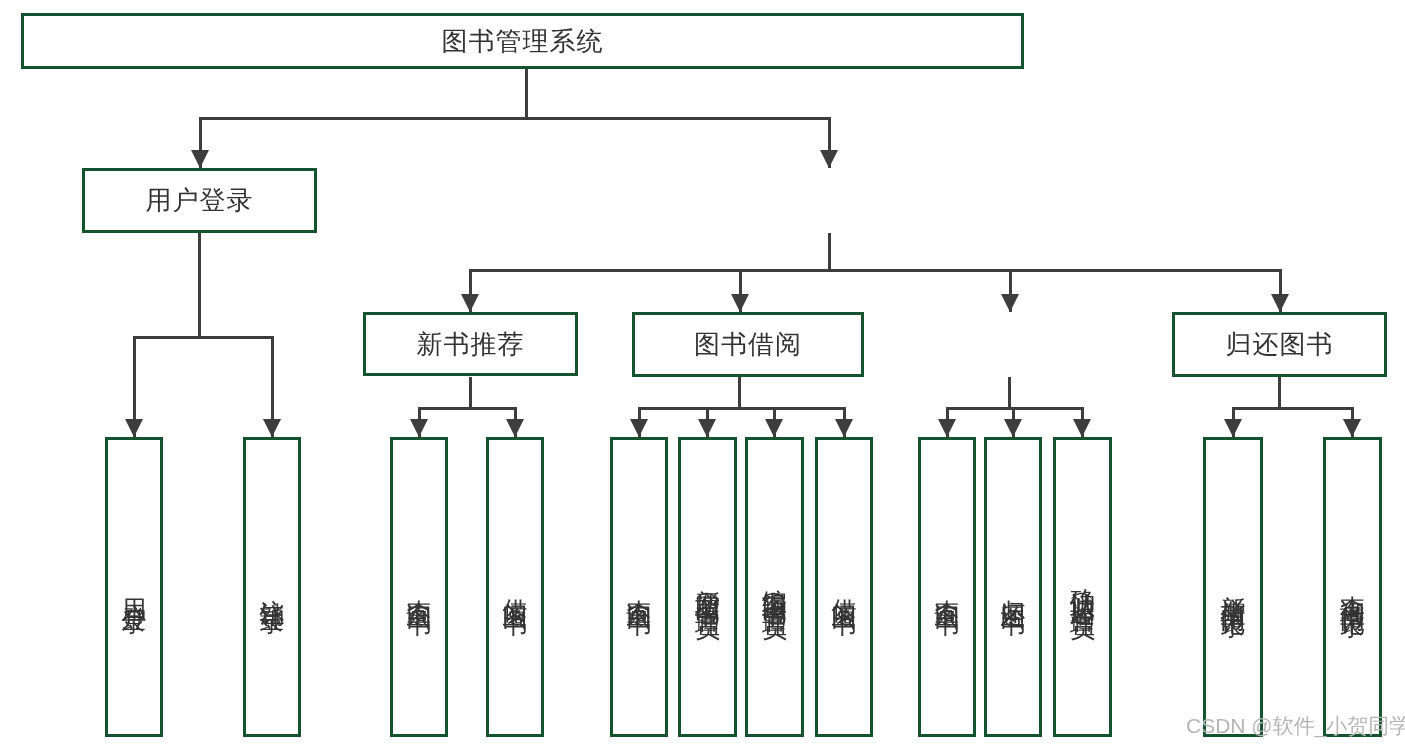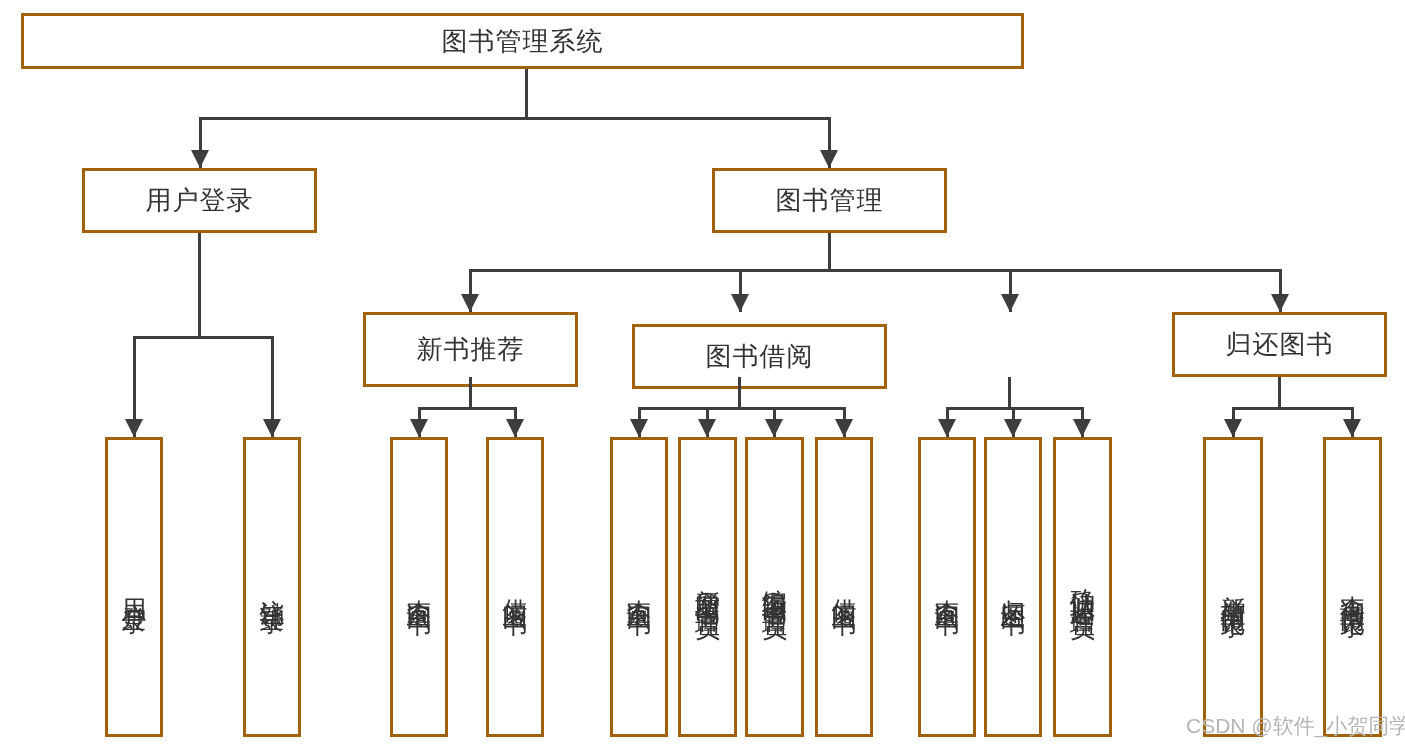--- a/index.html
+++ b/index.html
@@ -3,21 +3,21 @@
 <meta charset="utf-8">
 <style>
   html,body { margin:0; padding:0; background:#ffffff; }
   #stage {
     position:relative; width:1405px; height:747px; overflow:hidden;
     background:#ffffff;
     font-family:"Liberation Sans", sans-serif;
   }
   .box {
     position:absolute; box-sizing:border-box;
-    border:3px solid #a16207; background:#ffffff;
+    border:3px solid #14532d; background:#ffffff;
     display:flex; align-items:center; justify-content:center;
   }
   .hbox .lbl {
     font-size:26px; color:#333333; white-space:nowrap;
     letter-spacing:1px;
   }
   .vbox .lbl {
     writing-mode:vertical-rl; text-orientation:mixed;
     font-size:25px; letter-spacing:4px; color:#333333;
     line-height:1;
@@ -48,46 +48,43 @@
   <div class="vl" style="left:525px;top:69px;height:49px"></div>
   <div class="hl" style="left:199px;top:117px;width:632px"></div>
   <div class="vl" style="left:199px;top:117px;height:51px"></div>
   <div class="vl" style="left:828px;top:117px;height:51px"></div>
   <div class="ah" style="left:191px;top:150px"></div>
   <div class="ah" style="left:820px;top:150px"></div>
 
   <div class="box hbox" style="left:82px;top:168px;width:235px;height:65px">
     <span class="lbl">用户登录</span>
   </div>
-  <div class="box hbox" style="left:712px;top:168px;width:235px;height:65px">
-    <span class="lbl">图书管理</span>
-  </div>
 
   <div class="vl" style="left:198px;top:233px;height:104px"></div>
   <div class="hl" style="left:133px;top:336px;width:140px"></div>
   <div class="vl" style="left:133px;top:336px;height:101px"></div>
   <div class="vl" style="left:271px;top:336px;height:101px"></div>
   <div class="ah" style="left:125px;top:419px"></div>
   <div class="ah" style="left:263px;top:419px"></div>
 
   <div class="vl" style="left:828px;top:233px;height:37px"></div>
   <div class="hl" style="left:469px;top:269px;width:812px"></div>
   <div class="vl" style="left:469px;top:269px;height:43px"></div>
   <div class="vl" style="left:739px;top:269px;height:43px"></div>
   <div class="vl" style="left:1009px;top:269px;height:43px"></div>
   <div class="vl" style="left:1279px;top:269px;height:43px"></div>
   <div class="ah" style="left:461px;top:294px"></div>
   <div class="ah" style="left:731px;top:294px"></div>
   <div class="ah" style="left:1001px;top:294px"></div>
   <div class="ah" style="left:1271px;top:294px"></div>
 
-  <div class="box hbox" style="left:363px;top:312px;width:215px;height:75px">
+  <div class="box hbox" style="left:363px;top:312px;width:215px;height:64px">
     <span class="lbl">新书推荐</span>
   </div>
-  <div class="box hbox" style="left:632px;top:324px;width:255px;height:65px">
+  <div class="box hbox" style="left:632px;top:312px;width:232px;height:65px">
     <span class="lbl">图书借阅</span>
   </div>
   <div class="box hbox" style="left:1172px;top:312px;width:215px;height:65px">
     <span class="lbl">归还图书</span>
   </div>
 
   <div class="vl" style="left:469px;top:377px;height:31px"></div>
   <div class="hl" style="left:418px;top:407px;width:99px"></div>
   <div class="vl" style="left:418px;top:407px;height:30px"></div>
   <div class="vl" style="left:514px;top:407px;height:30px"></div>

